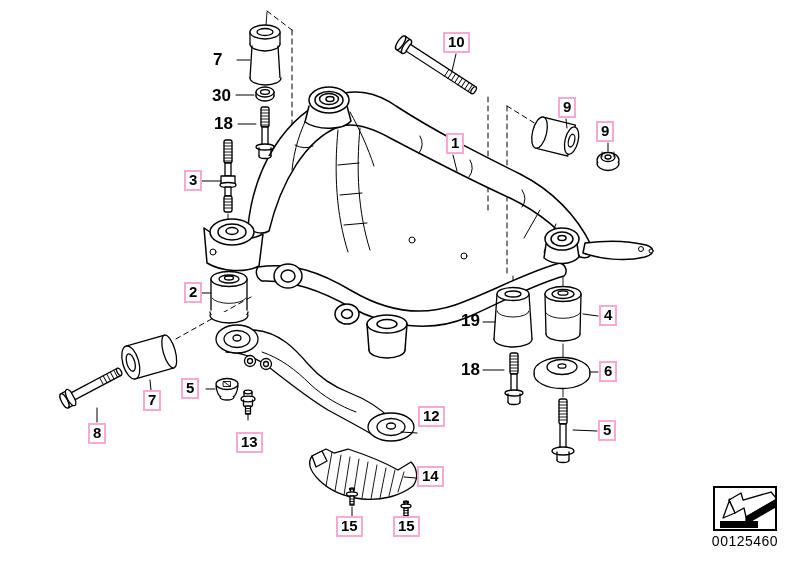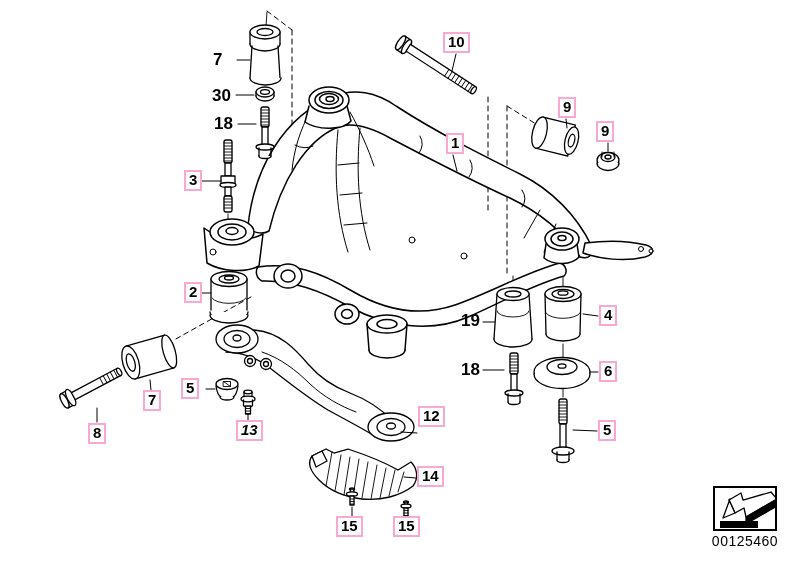--- a/index.html
+++ b/index.html
@@ -345,21 +345,21 @@
   <div class="co boxed" style="left:596px;top:121px;">9</div>
   <div class="co boxed" style="left:184px;top:282px;">2</div>
   <div class="co plain" style="left:461px;top:312px;text-align:center;">19</div>
   <div class="co boxed" style="left:599px;top:305px;">4</div>
   <div class="co plain" style="left:461px;top:361px;">18</div>
   <div class="co boxed" style="left:599px;top:361px;">6</div>
   <div class="co boxed" style="left:598px;top:420px;">5</div>
   <div class="co boxed" style="left:143px;top:390px;">7</div>
   <div class="co boxed" style="left:88px;top:423px;">8</div>
   <div class="co boxed" style="left:181px;top:378px;">5</div>
-  <div class="co boxed" style="left:236px;top:420px;font-style:italic;">13</div>
+  <div class="co boxed" style="left:236px;top:432px;">13</div>
   <div class="co boxed" style="left:418px;top:406px;">12</div>
   <div class="co boxed" style="left:417px;top:466px;">14</div>
   <div class="co boxed" style="left:336px;top:516px;">15</div>
   <div class="co boxed" style="left:393px;top:516px;">15</div>
 
   <div class="stamp-box">
     <svg width="60" height="41" viewBox="713 487 60 41" fill="none" stroke="#000" stroke-width="1.3" stroke-linejoin="round">
       <path d="M769,491 L775,498 L744,516 L742,507 L733,512 L727,499 L739,492 L741,499 Z" fill="#fff"></path>
       <path d="M727,499 L733,512 L721,517 L728,498 Z" fill="#fff"></path>
       <path d="M744,516 L775,498 L775,505 L744,523 Z" fill="#000"></path>

